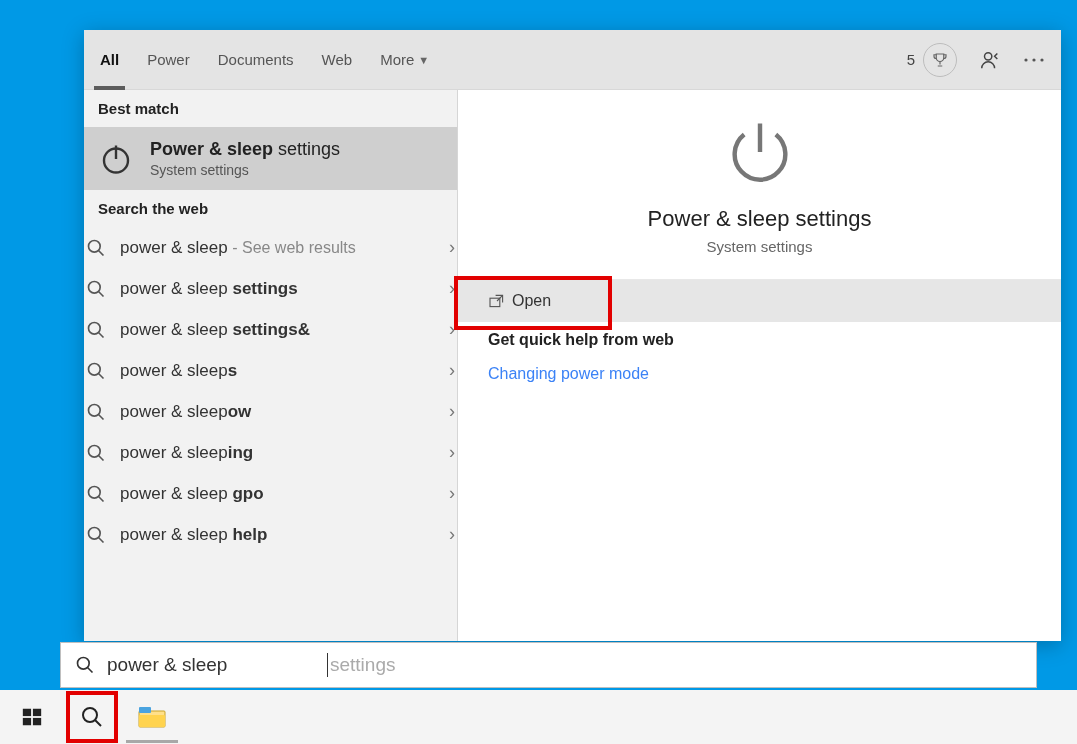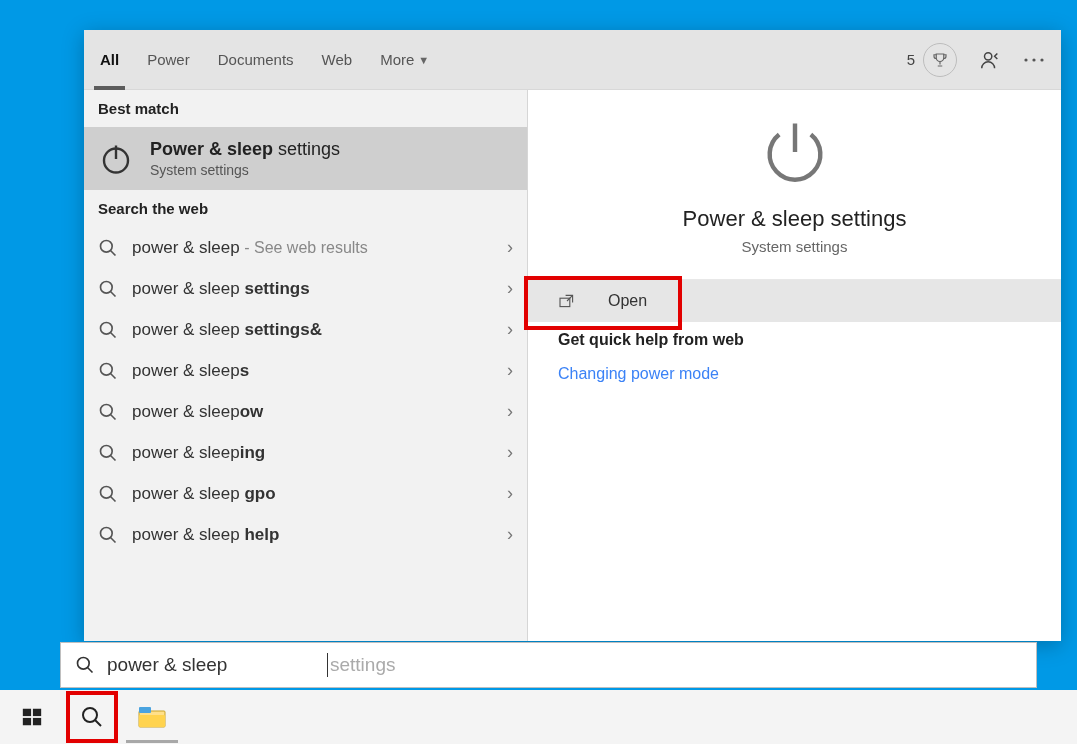--- a/index.html
+++ b/index.html
@@ -29,53 +29,53 @@
   .tab.active::after { content: ""; position: absolute; left: -6px; right: -6px; bottom: -1px; height: 4px; background: #5c5c5c; }
   .tab .chev { margin-left: 4px; font-size: 11px; color: #666; }
   .tabs-right { margin-left: auto; display: flex; align-items: center; gap: 22px; }
   .reward-badge { display: flex; align-items: center; gap: 8px; }
   .reward-badge .num { font-size: 15px; color: #444; }
   .reward-circle { width: 34px; height: 34px; border: 1px solid #bdbdbd; border-radius: 50%; display: flex; align-items: center; justify-content: center; }
   .right-icon { width: 22px; height: 22px; display: flex; align-items: center; justify-content: center; color: #444; }
 
   
   .panel-body { flex: 1; display: flex; min-height: 0; }
-  .left-col { width: 444px; background: #f2f2f2; display: flex; flex-direction: column; border-right: 1px solid #d6d6d6; }
+  .left-col { width: 374px; background: #f2f2f2; display: flex; flex-direction: column; border-right: 1px solid #d6d6d6; }
   .right-col { flex: 1; background: #fff; display: flex; flex-direction: column; }
 
   .section-label { font-size: 15px; font-weight: 600; padding: 10px 14px 10px 14px; color: #222; }
 
   .best-match-item {
     display: flex; align-items: center; gap: 16px;
     padding: 12px 14px 12px 14px;
     background: #cfcfcf;
   }
   .power-icon-sm { width: 36px; height: 36px; }
   .bm-title { font-size: 18px; color: #222; }
   .bm-sub { font-size: 14px; color: #555; margin-top: 2px; }
 
   .web-list { display: flex; flex-direction: column; }
   .web-item {
     display: flex; align-items: center; gap: 14px;
-    padding: 10px 14px;
+    padding: 10px 2px;
     cursor: pointer;
   }
   .web-item .mag { width: 20px; height: 20px; flex-shrink: 0; }
   .web-item .txt { font-size: 17px; color: #333; flex: 1; white-space: nowrap; overflow: hidden; text-overflow: ellipsis; }
   .web-item .suffix { color: #888; font-size: 16px; }
   .web-item .arrow { color: #777; font-size: 18px; }
 
   
   .preview-top { display: flex; flex-direction: column; align-items: center; padding: 24px 20px 24px; border-bottom: 1px solid #e8e8e8; }
   .power-icon-lg { width: 76px; height: 76px; }
   .preview-title { font-size: 22px; color: #222; margin-top: 16px; }
   .preview-sub { font-size: 15px; color: #666; margin-top: 6px; }
 
   .action-row {
-    display: flex; align-items: center; gap: 32px;
+    display: flex; align-items: center; gap: 6px;
     padding: 12px 30px;
     background: #e6e6e6;
     cursor: pointer;
     position: relative;
   }
   .action-row .open-icon { width: 18px; height: 14px; }
   .action-row .lbl { font-size: 16px; color: #333; }
   .highlight-open { position: absolute; left: -4px; top: -4px; width: 158px; height: 54px; border: 4px solid #e20000; pointer-events: none; }
 
   .help-block { padding: 9px 30px; }

